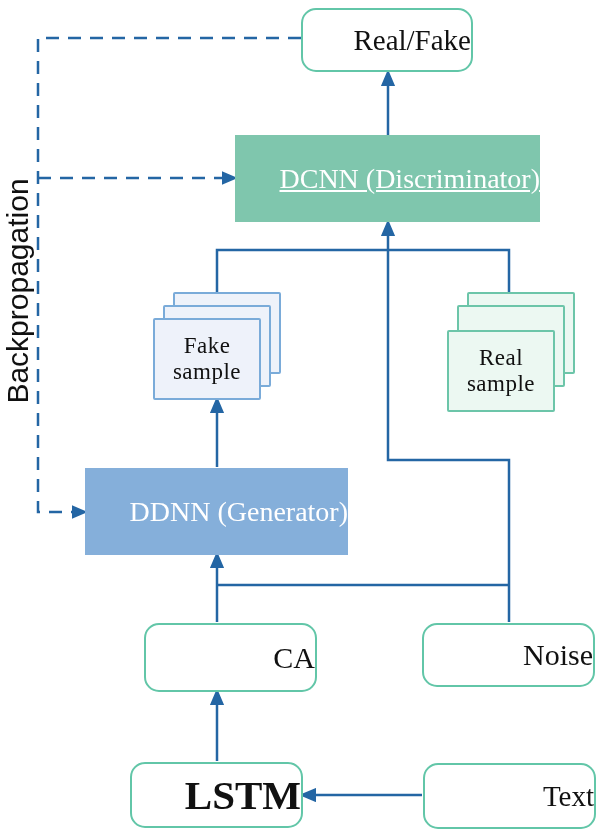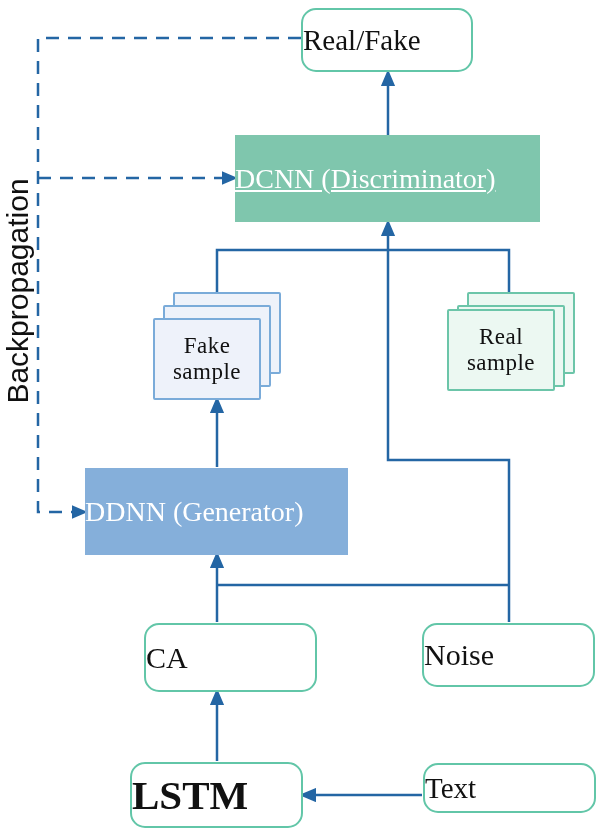--- a/index.html
+++ b/index.html
@@ -6,50 +6,50 @@
   .canvas {
     position:relative; width:600px; height:836px; background:#ffffff;
     font-family:"Liberation Serif", serif; overflow:hidden;
   }
   .connectors { position:absolute; left:0; top:0; width:600px; height:836px; }
   .connectors path { stroke:var(--line_blue); stroke-width:2.5; fill:none; }
   .connectors path.dashed { stroke-dasharray:13 9; }
   #arrhead { fill:var(--line_blue); }
 
   .node {
-    position:absolute; display:flex; align-items:center; justify-content:flex-start;
+    position:absolute; display:flex; align-items:center; justify-content:flex-end;
     box-sizing:border-box; color:var(--text_color);
   }
   .pill { background:#ffffff; border:2px solid var(--green_border); border-radius:15px; font-size:29px; }
   .bar  { color:#ffffff; font-size:28px; }
 
   #realfake { left:301px; top:8px;   width:172px; height:64px; }
   #dcnn     { left:235px; top:135px; width:305px; height:87px; background:var(--teal_fill);text-decoration:underline; }
   #ddnn     { left:85px;  top:468px; width:263px; height:87px; background:var(--blue_fill); }
   #ca       { left:144px; top:623px; width:173px; height:69px; font-size:30px; }
   #noise    { left:422px; top:623px; width:173px; height:64px; font-size:30px; }
   #lstm     { left:130px; top:762px; width:173px; height:66px; font-size:41px;font-weight:bold; }
-  #textbox  { left:423px; top:763px; width:173px; height:50px; font-size:29px; }
+  #textbox  { left:423px; top:763px; width:173px; height:66px; font-size:29px; }
 
   .card {
     position:absolute; width:108px; height:82px; box-sizing:border-box;
     border:2px solid; border-radius:2px;
   }
   .card.fake { border-color:var(--fake_card_border); background:var(--fake_card_fill); }
   .card.real { border-color:var(--real_card_border); background:var(--real_card_fill); }
   .card.front {
     display:flex; flex-direction:column; align-items:center; justify-content:center;
     font-size:23px; line-height:1.15; color:var(--text_color); letter-spacing:0.5px;
   }
   #fake-back  { left:173px; top:292px; }
   #fake-mid   { left:163px; top:305px; }
   #fake-front { left:153px; top:318px; }
   #real-back  { left:467px; top:292px; }
   #real-mid   { left:457px; top:305px; }
-  #real-front { left:447px; top:309px; }
+  #real-front { left:447px; top:330px; }
 
   .backprop {
     position:absolute; left:-108px; top:274px; width:252px; height:34px;
     transform:rotate(-90deg); transform-origin:center;
     font-family:"Liberation Sans", sans-serif; font-size:30px;
     text-align:center; color:var(--text_color); white-space:nowrap;
   }
 </style>
 </head>
 <body>

